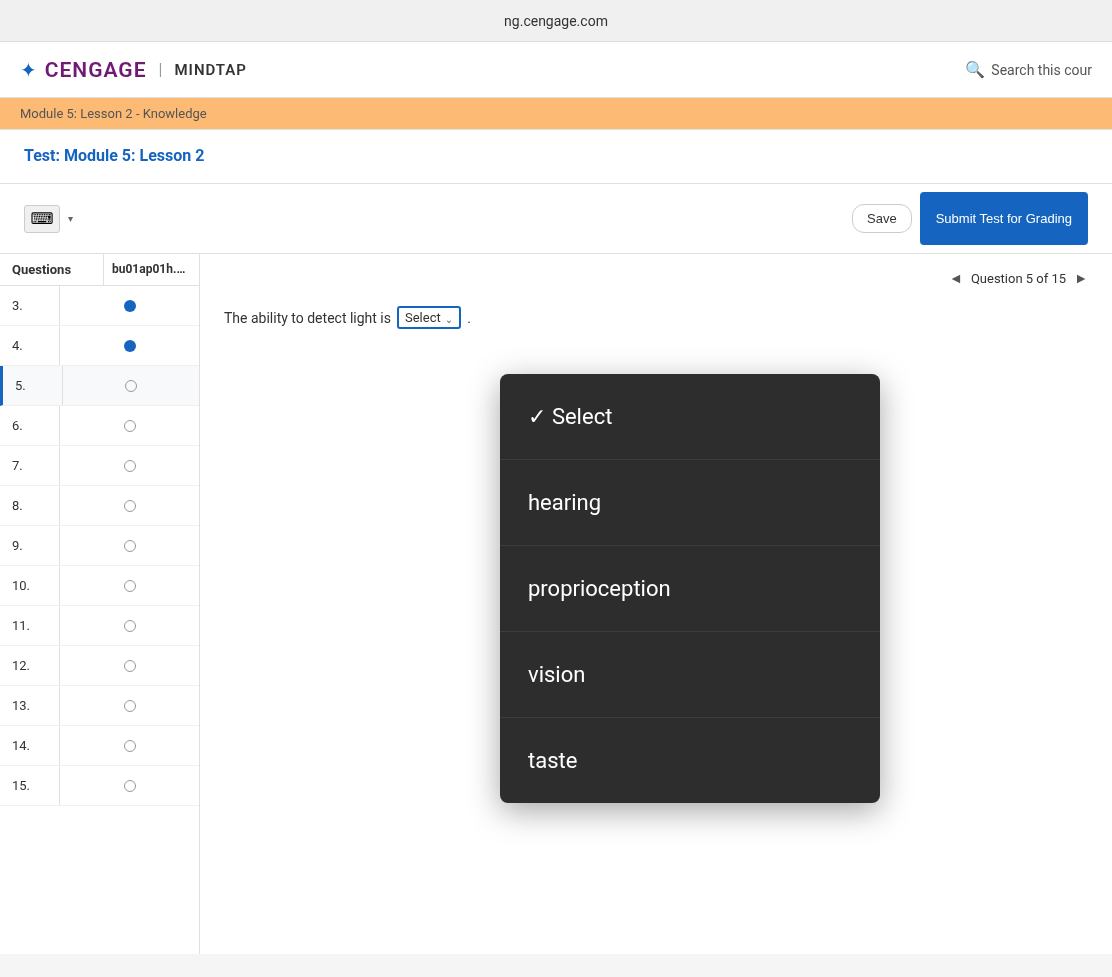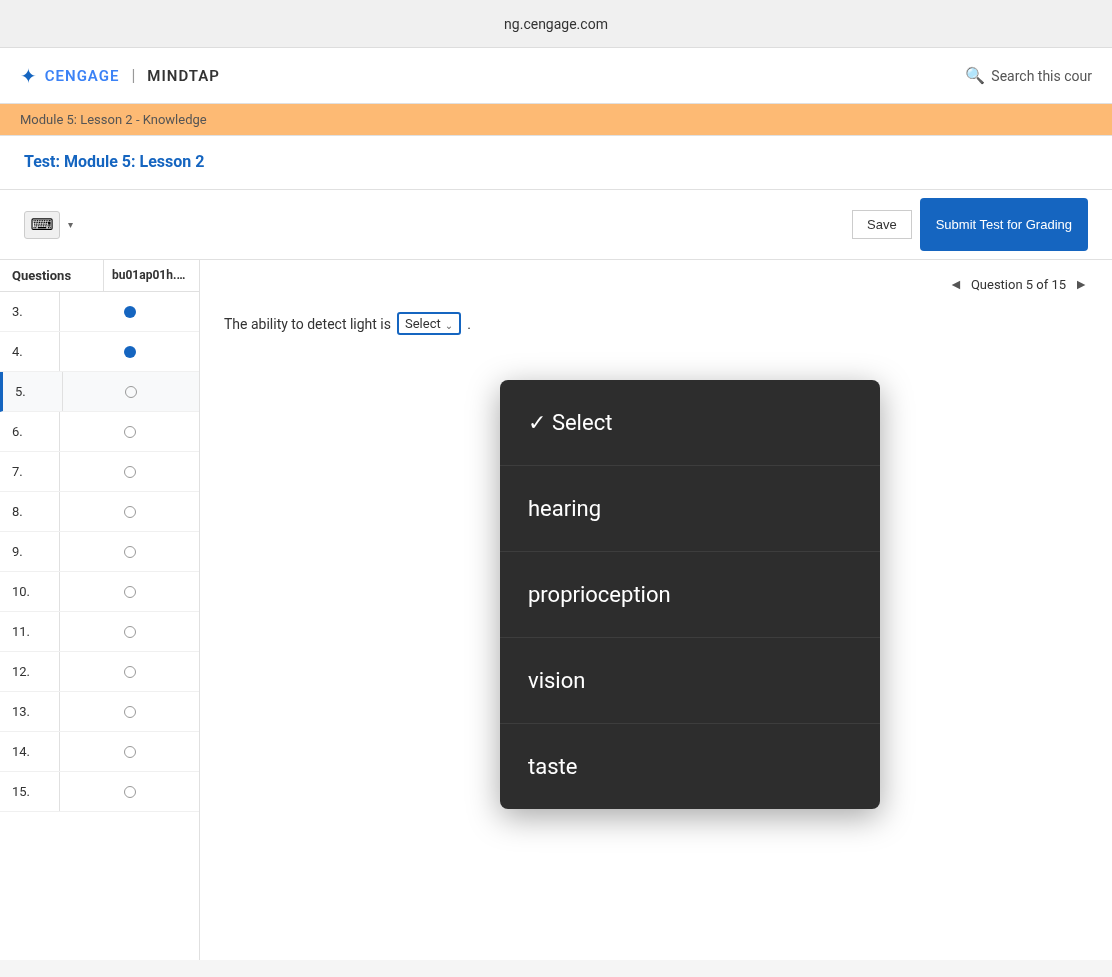--- a/index.html
+++ b/index.html
@@ -7,21 +7,21 @@
       font-family: -apple-system, BlinkMacSystemFont, 'Segoe UI', Roboto, sans-serif;
       background: #f5f5f5;
       width: 1112px;
       min-height: 977px;
       overflow-x: hidden;
     }
 
     
     .browser-bar {
       background: #f0f0f0;
-      height: 48px;
+      height: 42px;
       display: flex;
       align-items: center;
       justify-content: center;
       border-bottom: 1px solid #ddd;
     }
     .browser-url {
       font-size: 14px;
       color: #333;
     }
 
@@ -34,23 +34,23 @@
       padding: 0 20px;
       border-bottom: 1px solid #e0e0e0;
       justify-content: space-between;
     }
     .logo-area {
       display: flex;
       align-items: center;
       gap: 8px;
     }
     .logo-text {
-      font-size: 15px;
+      font-size: 21px;
       font-weight: 600;
-      color: #3b82f6;
+      color: #701a75;
       letter-spacing: 1px;
     }
     .logo-divider {
       color: #999;
       margin: 0 4px;
     }
     .mindtap-text {
       font-size: 15px;
       font-weight: 600;
       color: #333;
@@ -127,21 +127,21 @@
       color: #666;
     }
     .toolbar-right {
       display: flex;
       align-items: center;
       gap: 8px;
     }
     .save-btn {
       background: #fff;
       border: 1px solid #ccc;
-      border-radius: 0;
+      border-radius: 12px;
       padding: 6px 14px;
       font-size: 13px;
       cursor: pointer;
       color: #333;
     }
     .submit-btn {
       background: #1565c0;
       border: none;
       border-radius: 4px;
       padding: 19px 16px;

